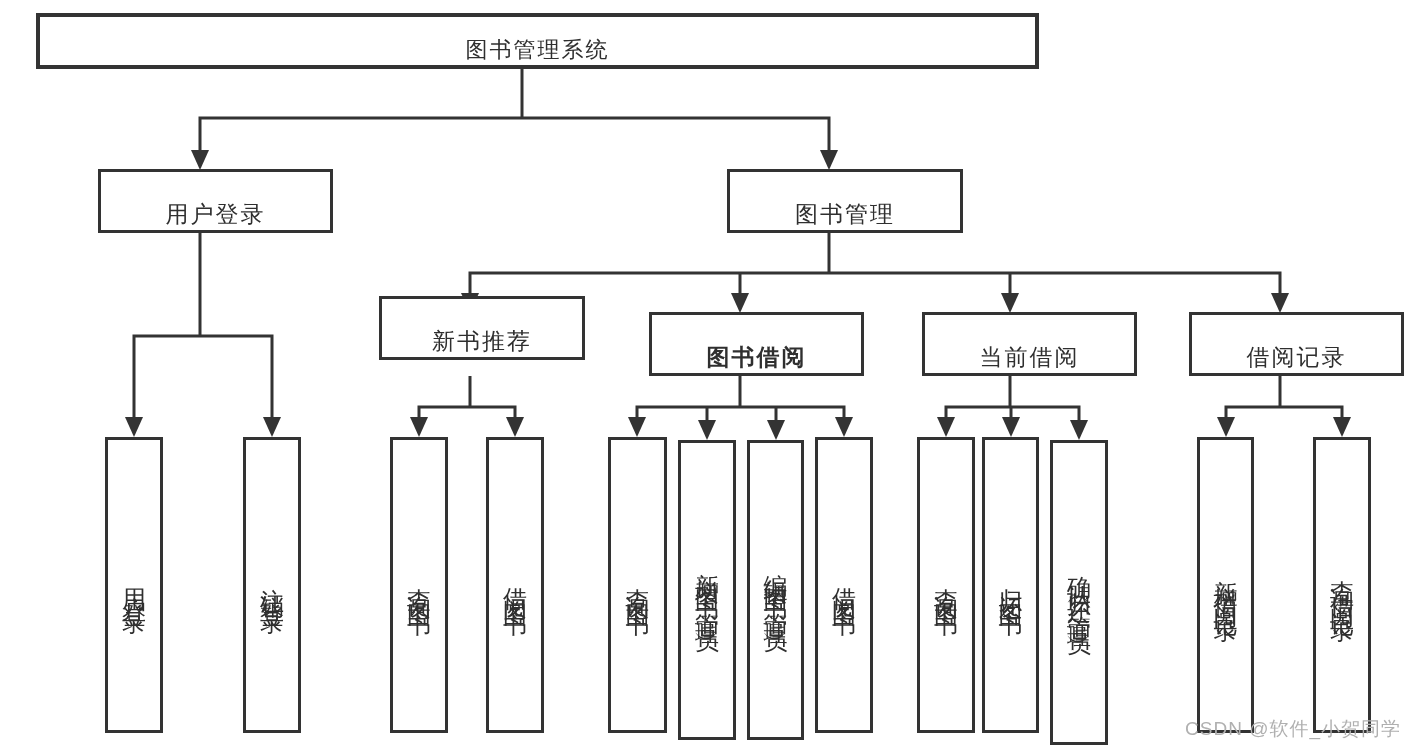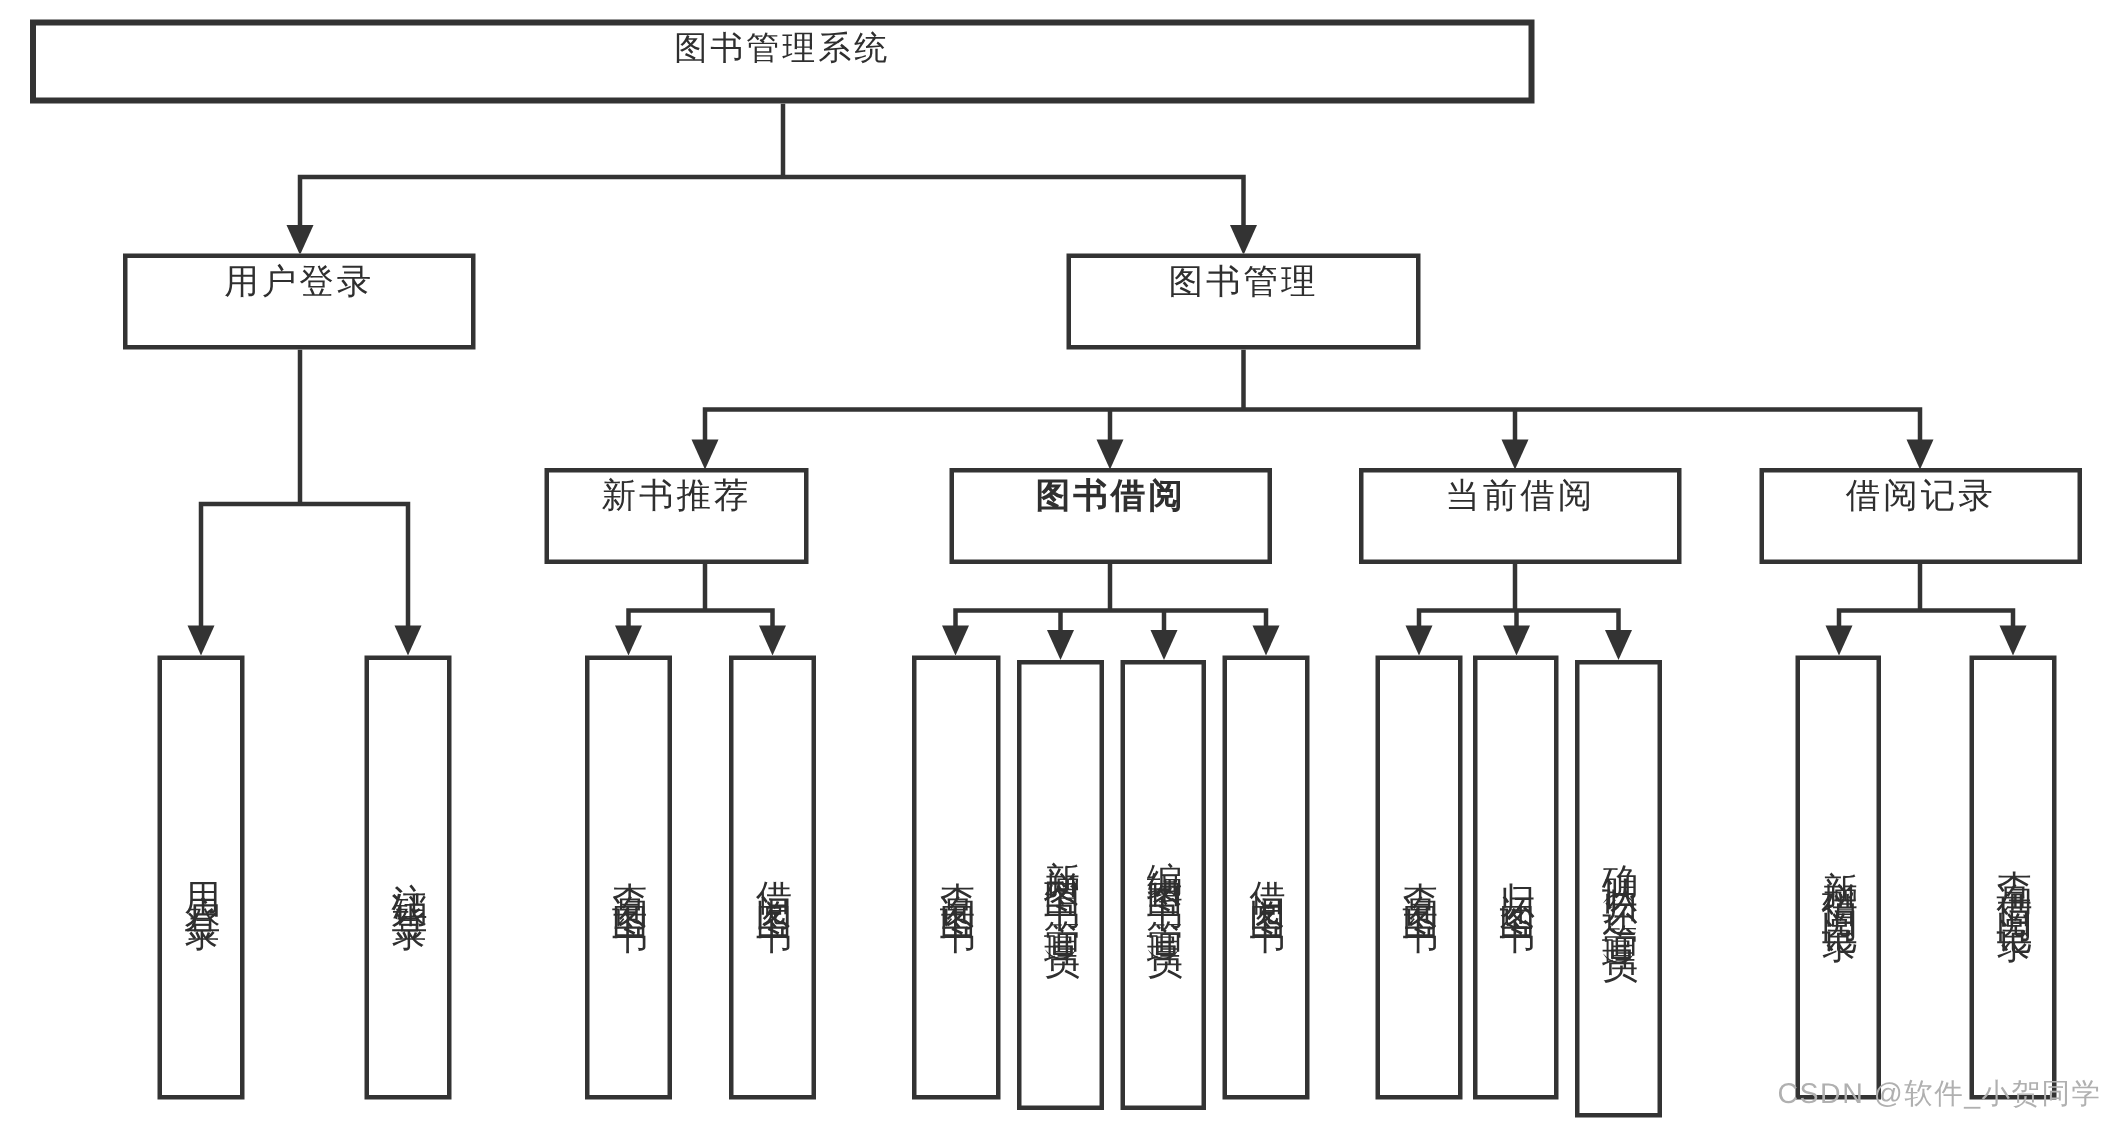--- a/index.html
+++ b/index.html
@@ -21,26 +21,27 @@
   .edges { position: absolute; left: 0; top: 0; pointer-events: none; }
   .edges path { stroke: var(--line); stroke-width: 3; fill: none; }
   .edges polygon { fill: var(--line); stroke: none; }
 
   .hbox {
     position: absolute;
     box-sizing: border-box;
     border: 3px solid var(--line);
     background: var(--box-fill);
     display: flex;
-    align-items: flex-start;
+    align-items: flex-end;
     justify-content: center;
     color: var(--text);
     font-size: 23px;
     letter-spacing: 2px;
     white-space: nowrap;
+    margin-left: 16px;
   }
   .root-box { border-width: 4px; font-size: 22px; }
 
   .vbox {
     position: absolute;
     box-sizing: border-box;
     border: 3px solid var(--line);
     background: var(--box-fill);
     display: flex;
     align-items: center;
@@ -130,21 +131,21 @@
     <span>图书管理系统</span>
   </div>
 
   <div class="hbox" style="left:82px; top:169px; width:235px; height:64px;">
     <span>用户登录</span>
   </div>
   <div class="hbox" style="left:711px; top:169px; width:236px; height:64px;font-family:Liberation Mono, monospace;">
     <span>图书管理</span>
   </div>
 
-  <div class="hbox" style="left:363px; top:312px; width:176px; height:64px;">
+  <div class="hbox" style="left:363px; top:296px; width:206px; height:64px;">
     <span>新书推荐</span>
   </div>
   <div class="hbox" style="left:633px; top:312px; width:215px; height:64px;font-weight:bold;">
     <span>图书借阅</span>
   </div>
   <div class="hbox" style="left:906px; top:312px; width:215px; height:64px;">
     <span>当前借阅</span>
   </div>
   <div class="hbox" style="left:1173px; top:312px; width:215px; height:64px;">
     <span>借阅记录</span>

